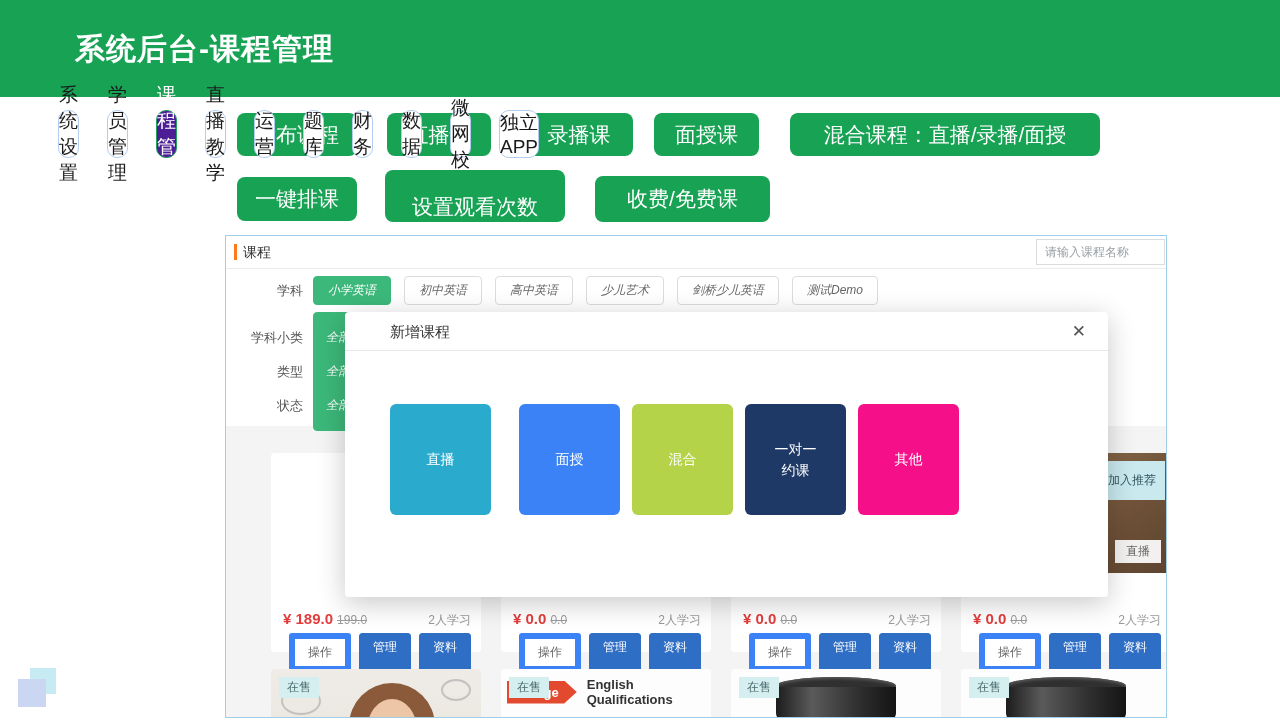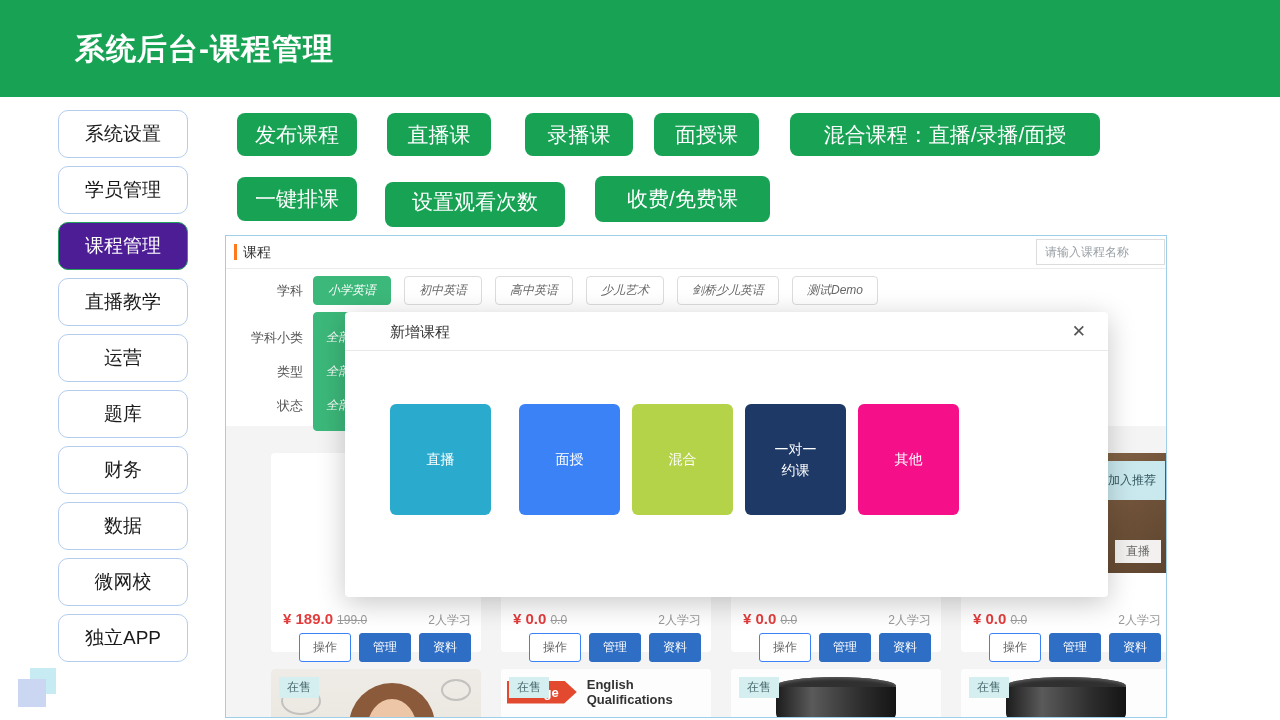--- a/index.html
+++ b/index.html
@@ -6,21 +6,21 @@
   html,body { width:1280px; height:720px; overflow:hidden; background:#fff;
     font-family:"Liberation Sans","DejaVu Sans",sans-serif; }
 
   
   .banner { position:absolute; left:0; top:0; width:1280px; height:97px; background:#17a254; }
   .banner h1 { color:#fff; font-size:30px; font-weight:600; letter-spacing:1px;
     position:absolute; left:75px; top:50%; transform:translateY(-50%); }
 
   
   .sidebar { position:absolute; left:58px; top:110px; width:130px; display:flex;
-    flex-direction:column; gap:8px; z-index:5; }
+    flex-direction:row; gap:28px; z-index:5; }
   .side-btn { height:48px; background:#fff; border:1px solid #b3cdf0; border-radius:10px;
     display:flex; align-items:center; justify-content:center; font-size:19px; color:#1a1a1a;
     cursor:pointer; }
   .side-btn.active { background:#4c1d95; border-color:#21a35b; color:#fff; }
 
   
   .gbtn { position:absolute; background:#17a254; color:#fff; border:none; border-radius:8px;
     font-size:21px; display:flex; align-items:center; justify-content:center; cursor:pointer;
     font-family:inherit; }
 
@@ -46,21 +46,21 @@
   .gray-zone { position:absolute; left:0; top:190px; width:940px; height:293px; background:#f4f4f5; }
 
   
   .card { position:absolute; width:210px; background:#fff; border-radius:4px; }
   .price-row { position:absolute; left:12px; right:10px; top:157px; height:20px; }
   .price { color:#e23c3c; font-weight:bold; font-size:15px; }
   .orig { color:#9b9b9b; font-size:12px; text-decoration:line-through; margin-left:4px; }
   .students { position:absolute; right:0; top:2px; color:#999; font-size:12px; }
   .btn-row { position:absolute; right:10px; top:180px; display:flex; gap:8px; }
   .c-btn { font-size:12px; padding:5px 13px; border-radius:3px; cursor:pointer; white-space:nowrap; }
-  .c-btn.ghost { background:#fff; border:1px solid #3b82f6; color:#666; }
+  .c-btn.ghost { background:#fff; border:6px solid #3b82f6; color:#666; }
   .c-btn.blue { background:#2e6ec4; border:1px solid #2e6ec4; color:#fff; }
 
   .thumb { position:absolute; left:0; top:0; width:210px; overflow:hidden; border-radius:4px 4px 0 0; }
   .join-btn { position:absolute; right:6px; top:8px; background:#c9e9ef; color:#33555c;
     font-size:12px; padding:11px 9px; cursor:pointer; }
   .live-tag { position:absolute; right:10px; bottom:10px; background:rgba(255,255,255,.92);
     color:#666; font-size:12px; padding:3px 11px; }
   .onsale { position:absolute; left:8px; top:8px; background:#d5eef0; color:#4a6b6e;
     font-size:12px; padding:2px 8px; z-index:3; }
 
@@ -124,21 +124,21 @@
   <div class="side-btn">微网校</div>
   <div class="side-btn">独立APP</div>
 </div>
 
 <button class="gbtn" style="left:237px;top:113px;width:120px;height:43px">发布课程</button>
 <button class="gbtn" style="left:387px;top:113px;width:104px;height:43px">直播课</button>
 <button class="gbtn" style="left:525px;top:113px;width:108px;height:43px">录播课</button>
 <button class="gbtn" style="left:654px;top:113px;width:105px;height:43px">面授课</button>
 <button class="gbtn" style="left:790px;top:113px;width:310px;height:43px">混合课程：直播/录播/面授</button>
 <button class="gbtn" style="left:237px;top:177px;width:120px;height:44px">一键排课</button>
-<button class="gbtn" style="left:385px;top:182px;width:180px;height:45px;align-items:flex-start;padding-top:6px">设置观看次数</button>
+<button class="gbtn" style="left:385px;top:170px;width:180px;height:52px;align-items:flex-start;padding-top:23px">设置观看次数</button>
 <button class="gbtn" style="left:595px;top:176px;width:175px;height:46px">收费/免费课</button>
 
 <div class="panel">
   <div class="gray-zone"></div>
 
   <div class="card" style="left:45px;top:217px;height:199px">
     <div class="price-row">
       <span class="price">¥ 189.0</span><span class="orig">199.0</span>
       <span class="students">2人学习</span>
     </div>

